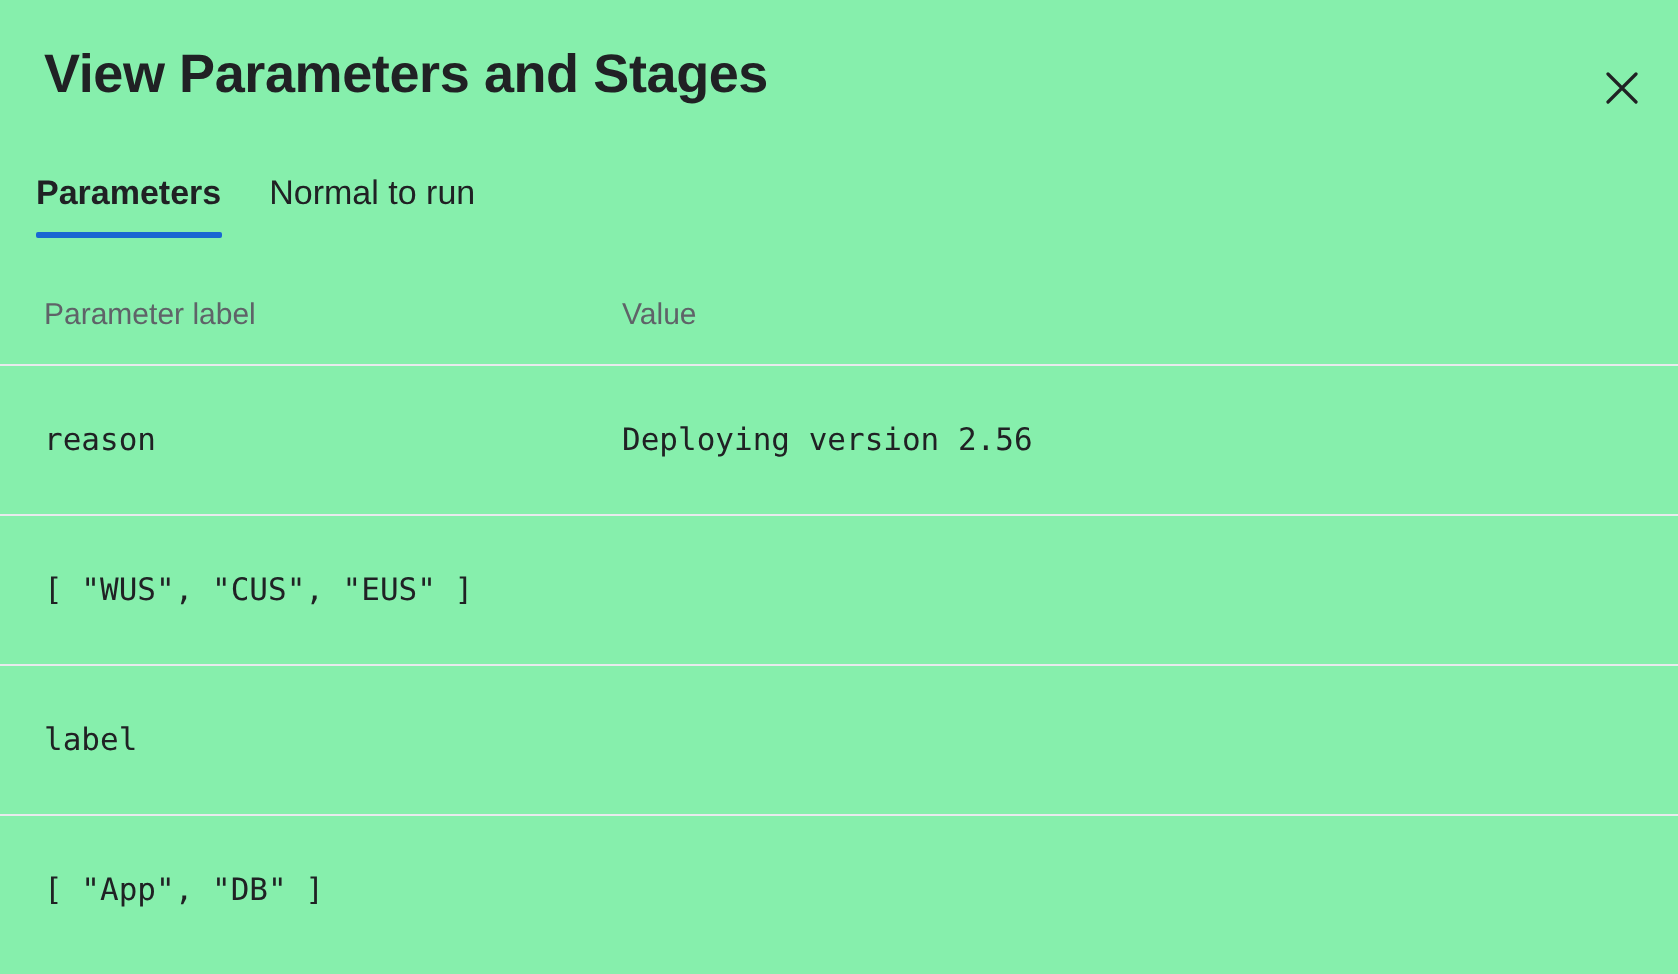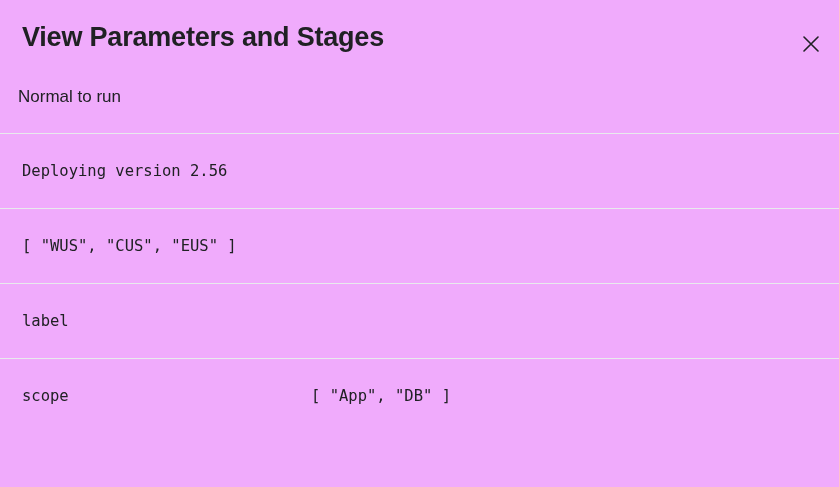--- a/index.html
+++ b/index.html
@@ -13,21 +13,21 @@
     overflow: hidden;
     font-family: "Liberation Sans", sans-serif;
     color: #202124;
     -webkit-font-smoothing: antialiased;
   }
 
   .dialog {
     position: relative;
     width: 839px;
     height: 487px;
-    background: #f0abfc;
+    background: #86efac;
     box-sizing: border-box;
   }
 
   
   .dialog-header {
     position: relative;
     height: 86px;
   }
   .dialog-title {
     position: absolute;
@@ -149,45 +149,50 @@
     <button class="close-button" aria-label="Close">
       <span>
         <svg width="16" height="16" viewBox="0 0 16 16" aria-hidden="true">
           <path d="M1 1 L15 15 M15 1 L1 15" stroke="#202124" stroke-width="1.6" fill="none" stroke-linecap="round"></path>
         </svg>
       </span>
     </button>
   </div>
 
   <div class="tabs">
+    <button class="tab active">Parameters</button>
     <button class="tab">Normal to run</button>
   </div>
 
   <div class="param-table">
 
+    <div class="table-head-row">
+      <div class="col-head col-label">Parameter label</div>
+      <div class="col-head col-value">Value</div>
+    </div>
 
     <div class="divider"></div>
 
     <div class="table-row">
+      <div class="cell cell-label">reason</div>
       <div class="cell cell-value">Deploying version 2.56</div>
     </div>
 
     <div class="divider"></div>
 
     <div class="table-row">
       <div class="cell cell-value">[ "WUS", "CUS", "EUS" ]</div>
     </div>
 
     <div class="divider"></div>
 
     <div class="table-row">
       <div class="cell cell-label">label</div>
     </div>
 
     <div class="divider"></div>
 
     <div class="table-row">
-      <div class="cell cell-label">scope</div>
       <div class="cell cell-value">[ "App", "DB" ]</div>
     </div>
 
   </div>
 </div>
 
 </body></html>

